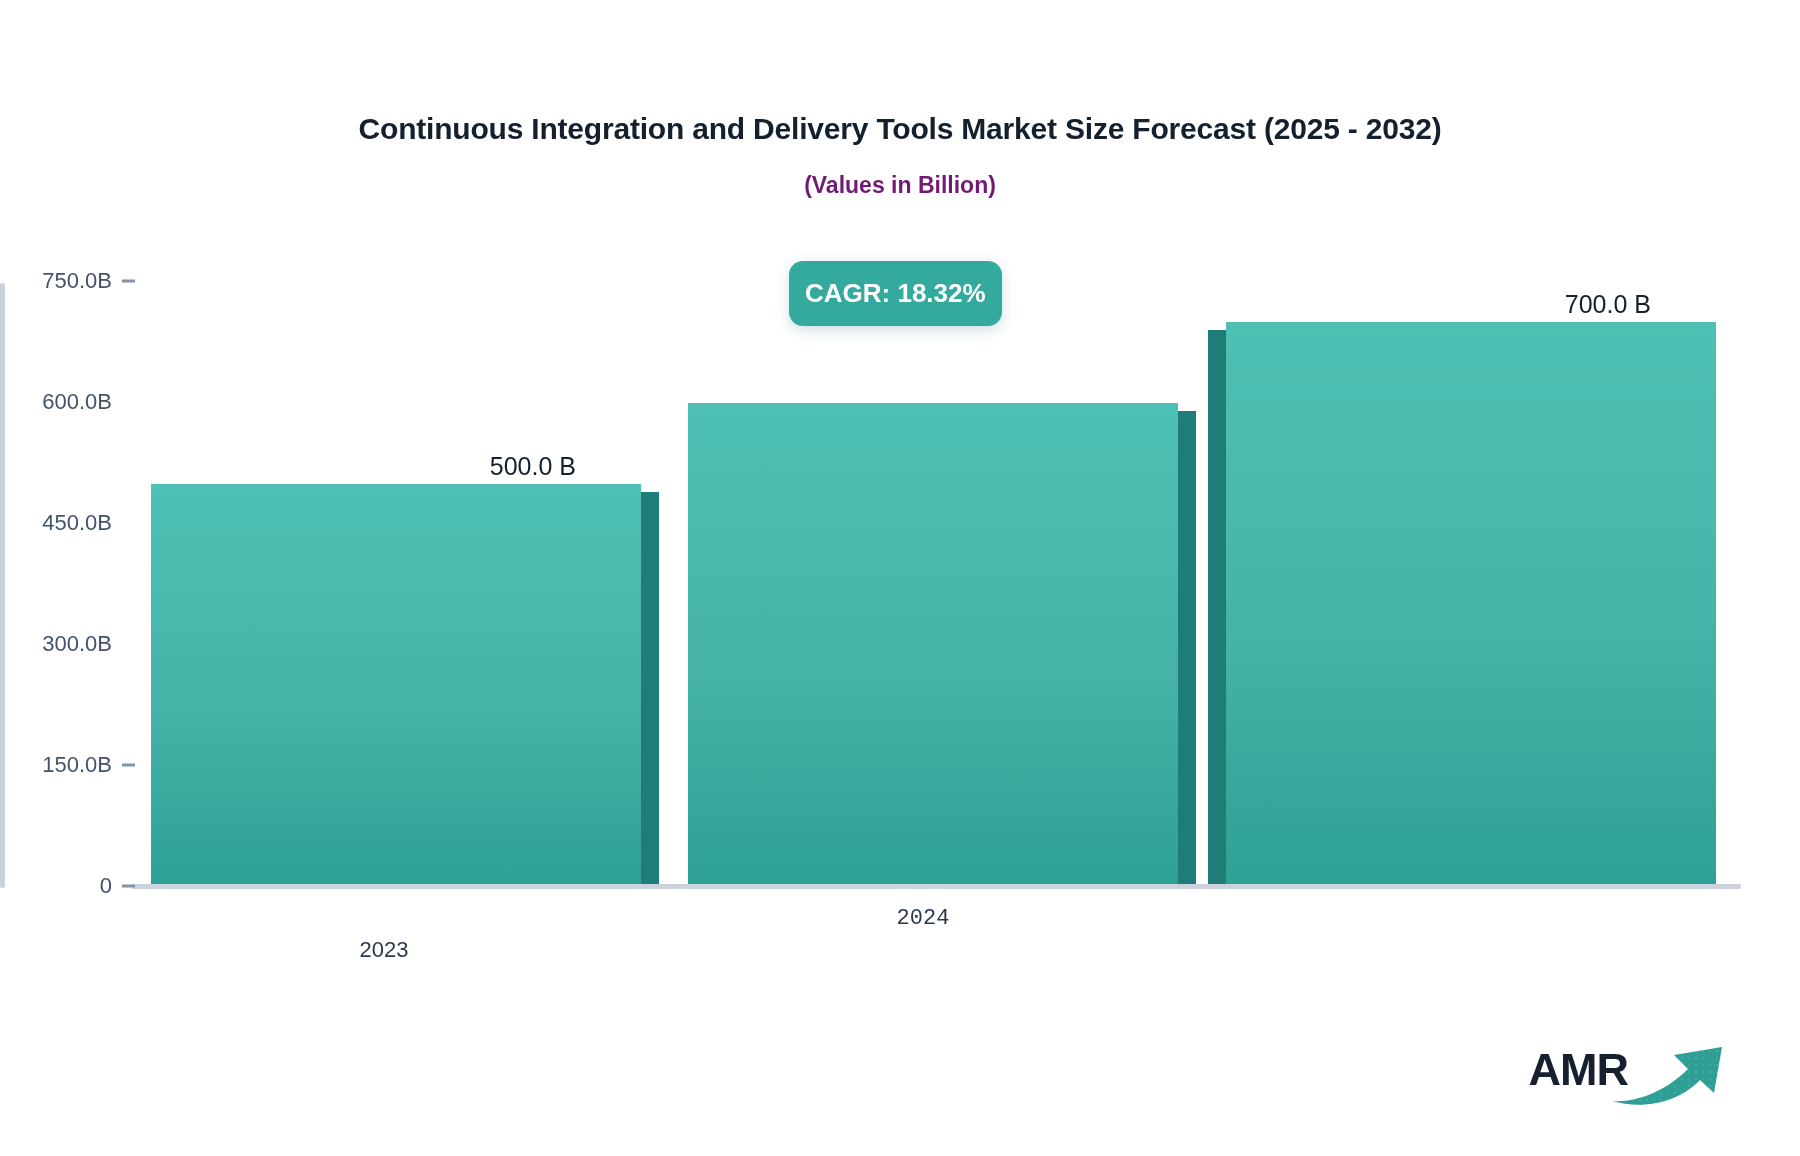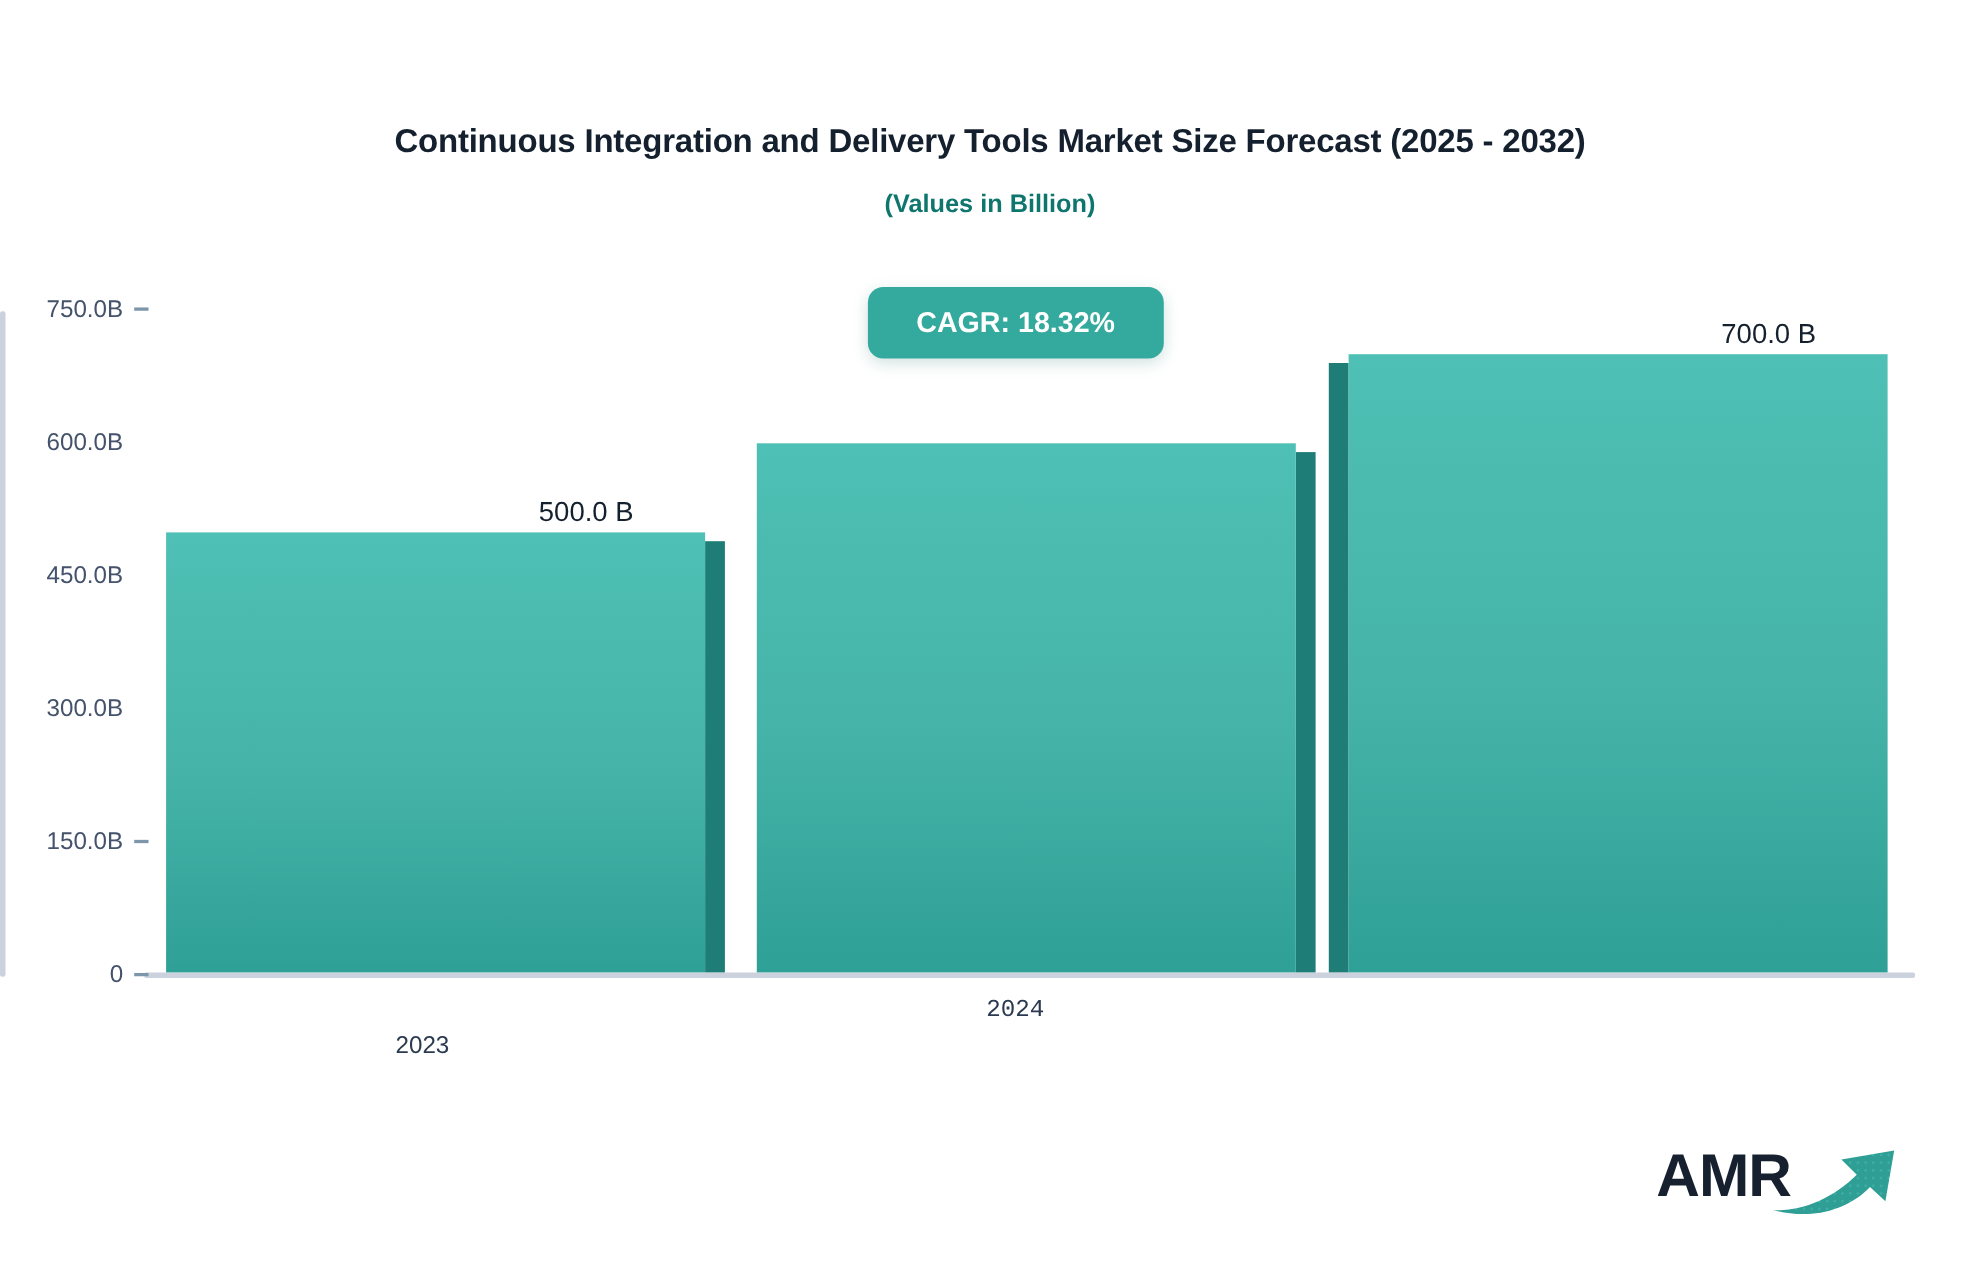--- a/index.html
+++ b/index.html
@@ -26,21 +26,21 @@
     color: #14202e;
     letter-spacing: -0.2px;
     white-space: nowrap;
   }
   .chart-subtitle {
     position: absolute;
     top: 172px; left: 0; width: 1800px;
     text-align: center;
     font-size: 23px;
     font-weight: bold;
-    color: #0f766e;
+    color: #701a75;
   }
   .axis-y {
     position: absolute;
     left: 0px; top: 283px;
     width: 5px; height: 605px;
     background: #ccd2dd;
     border-radius: 2px;
   }
   .axis-x {
     position: absolute;
@@ -101,39 +101,39 @@
     width: 420px;
     text-align: center;
     font-size: 22px;
     color: #2b3a50;
   }
 
   
   .cagr-badge {
     position: absolute;
     left: 789px; top: 261px;
-    padding: 17px 44px;
+    padding: 17px 16px;
     background: #34aa9e;
     color: #ffffff;
     font-size: 26px;
     font-weight: bold;
     border-radius: 14px;
     box-shadow: 0 4px 14px rgba(40,120,115,0.22);
     white-space: nowrap;
   }
 
   
   .logo {
     position: absolute;
     right: 70px; bottom: 45px;
     display: flex;
     align-items: center;
   }
   .logo-text {
-    font-size: 55px;
+    font-size: 45px;
     font-weight: bold;
     color: #16202e;
     letter-spacing: -1px;
     line-height: 1;
   }
   .logo-arrow {
     position: relative;
     margin-left: -18px;
     margin-top: 8px;
   }

